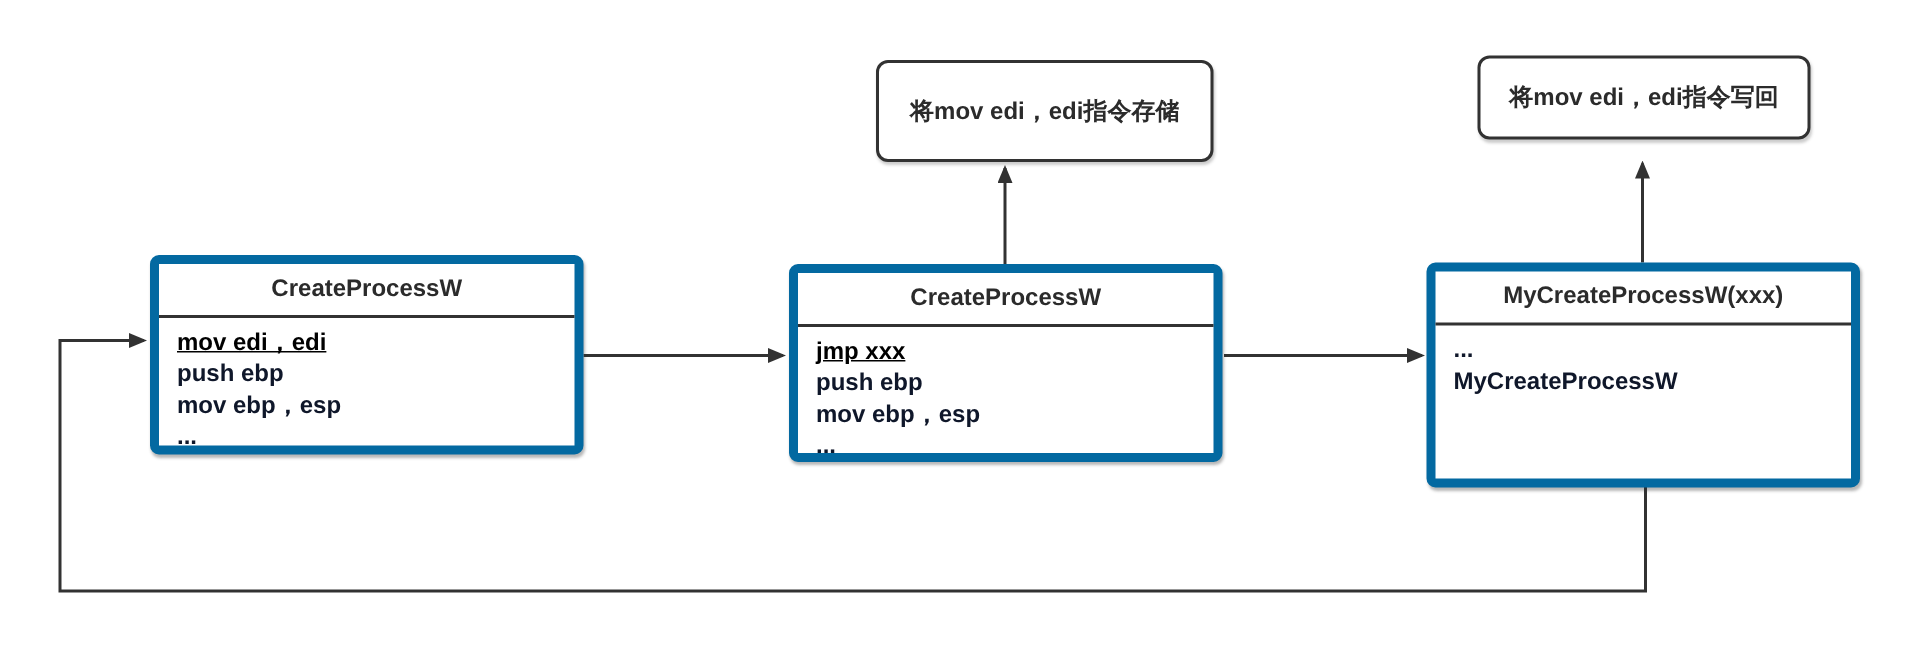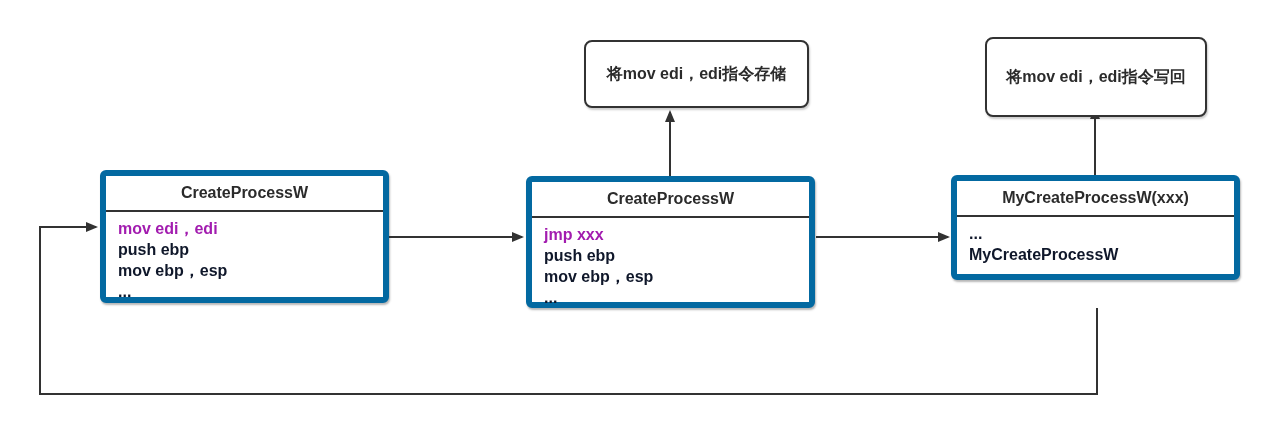--- a/index.html
+++ b/index.html
@@ -43,21 +43,22 @@
     padding: 6px 12px 0 12px;
   }
   .fbox .line {
     font-weight: 700;
     font-size: 16px;
     line-height: 21px;
     color: #0f172a;
     white-space: nowrap;
   }
   .fbox .line.highlight {
-    color: #a21caf;
+    color: #000000;
+    text-decoration: underline;
   }
   .note {
     position: absolute;
     background: #ffffff;
     border: 2px solid #323232;
     border-radius: 8px;
     box-sizing: border-box;
     display: flex;
     align-items: center;
     justify-content: center;
@@ -88,21 +89,21 @@
 
     <line x1="1095" y1="175" x2="1095" y2="109" stroke="#323232" stroke-width="2" marker-end="url(#ah)"></line>
 
     <path d="M1097,308 L1097,394 L40,394 L40,227 L96,227" fill="none" stroke="#323232" stroke-width="2" marker-end="url(#ah)"></path>
   </svg>
 
   <div class="note" style="left:584px; top:40px; width:225px; height:68px;">
     <span>将mov edi，edi指令存储</span>
   </div>
 
-  <div class="note" style="left:985px; top:37px; width:222px; height:80px;">
+  <div class="note" style="left:985px; top:37px; width:222px; height:56px;">
     <span>将mov edi，edi指令写回</span>
   </div>
 
   <div class="fbox" style="left:100px; top:170px; width:289px; height:133px;">
     <div class="titlebar">CreateProcessW</div>
     <div class="body">
       <div class="line highlight">mov edi，edi</div>
       <div class="line">push ebp</div>
       <div class="line">mov ebp，esp</div>
       <div class="line">...</div>
@@ -112,21 +113,21 @@
   <div class="fbox" style="left:526px; top:176px; width:289px; height:132px;">
     <div class="titlebar">CreateProcessW</div>
     <div class="body">
       <div class="line highlight">jmp xxx</div>
       <div class="line">push ebp</div>
       <div class="line">mov ebp，esp</div>
       <div class="line">...</div>
     </div>
   </div>
 
-  <div class="fbox" style="left:951px; top:175px; width:289px; height:105px;">
+  <div class="fbox" style="left:951px; top:175px; width:289px; height:150px;">
     <div class="titlebar">MyCreateProcessW(xxx)</div>
     <div class="body">
       <div class="line">...</div>
       <div class="line">MyCreateProcessW</div>
     </div>
   </div>
 
 </div>
 
 </body></html>

